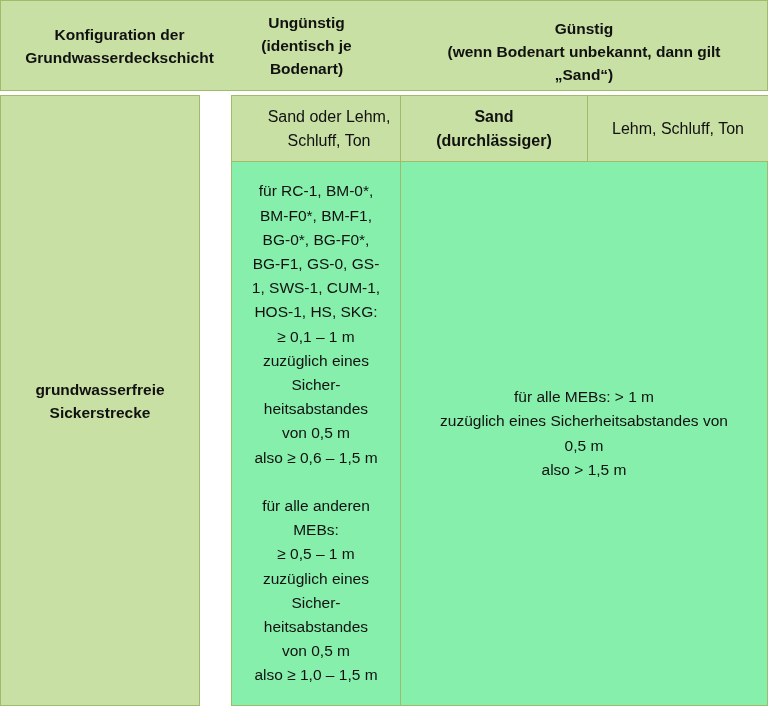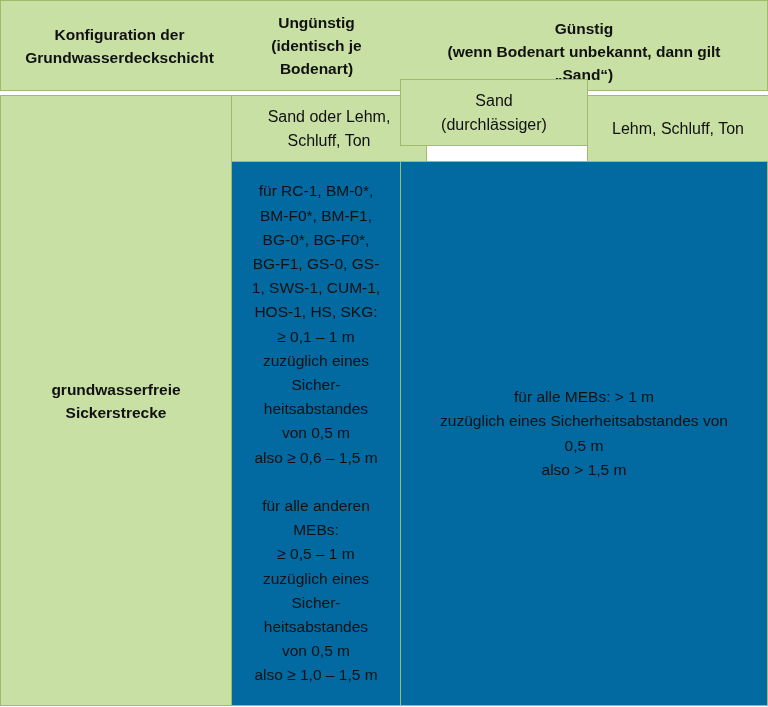--- a/index.html
+++ b/index.html
@@ -1,46 +1,46 @@
 <!DOCTYPE html>
 <html><head>
 <meta charset="utf-8">
 <style>
   html, body { margin: 0; padding: 0; background: #ffffff; }
   body { width: 768px; height: 707px; position: relative; overflow: hidden;
          font-family: "Liberation Sans", "DejaVu Sans", sans-serif; color: #111; }
   .cell { position: absolute; box-sizing: border-box; display: flex; align-items: center;
           justify-content: center; text-align: center; white-space: pre-line; line-height: 24px; }
   .green { background: #c8e0a3; }
-  .white { background: #0369a1; }
+  .white { background: #86efac; }
   .hdr { font-weight: bold; font-size: 15.5px; line-height: 23px; }
   .sub { font-size: 16px; line-height: 24px; }
   .body { font-size: 15.5px; line-height: 24.2px; }
 </style>
 </head>
 <body>
 
 <div>
 
   <div class="cell green hdr" style="left:0;top:0;width:768px;height:91px;border:1px solid #9dbd6a;"></div>
   <div class="cell hdr" style="left:0;top:0;width:231px;height:91px;padding-left:8px;">Konfiguration der
 Grundwasserdeckschicht</div>
-  <div class="cell hdr" style="left:232px;top:0;width:169px;height:91px;">Ungünstig
+  <div class="cell hdr" style="left:222px;top:0;width:169px;height:91px;">Ungünstig
 (identisch je
 Bodenart)</div>
   <div class="cell hdr" style="left:400px;top:0;width:368px;height:103px;">Günstig
 (wenn Bodenart unbekannt, dann gilt
 „Sand“)</div>
 
-  <div class="cell green hdr" style="left:0;top:95px;width:232px;height:611px;border:1px solid #9dbd6a;">grundwasserfreie
+  <div class="cell green hdr" style="left:0;top:95px;width:200px;height:611px;border:1px solid #9dbd6a;">grundwasserfreie
 Sickerstrecke</div>
 
   <div class="cell green sub" style="left:231px;top:95px;width:196px;height:67px;border:1px solid #9dbd6a;">Sand oder Lehm,
 Schluff, Ton</div>
-  <div class="cell green sub" style="left:400px;top:79px;width:188px;height:67px;border:1px solid #9dbd6a;">Sand
+  <div class="cell green sub" style="left:400px;top:95px;width:188px;height:67px;border:1px solid #9dbd6a;font-weight:bold;">Sand
 (durchlässiger)</div>
   <div class="cell green sub" style="left:587px;top:95px;width:182px;height:67px;border:1px solid #9dbd6a;">Lehm, Schluff, Ton</div>
 
   <div class="cell white body" style="left:231px;top:161px;width:170px;height:545px;border:1px solid #9dbd6a;padding:0 6px;">für RC-1, BM-0*,
 BM-F0*, BM-F1,
 BG-0*, BG-F0*,
 BG-F1, GS-0, GS-
 1, SWS-1, CUM-1,
 HOS-1, HS, SKG:
 ≥ 0,1 – 1 m

